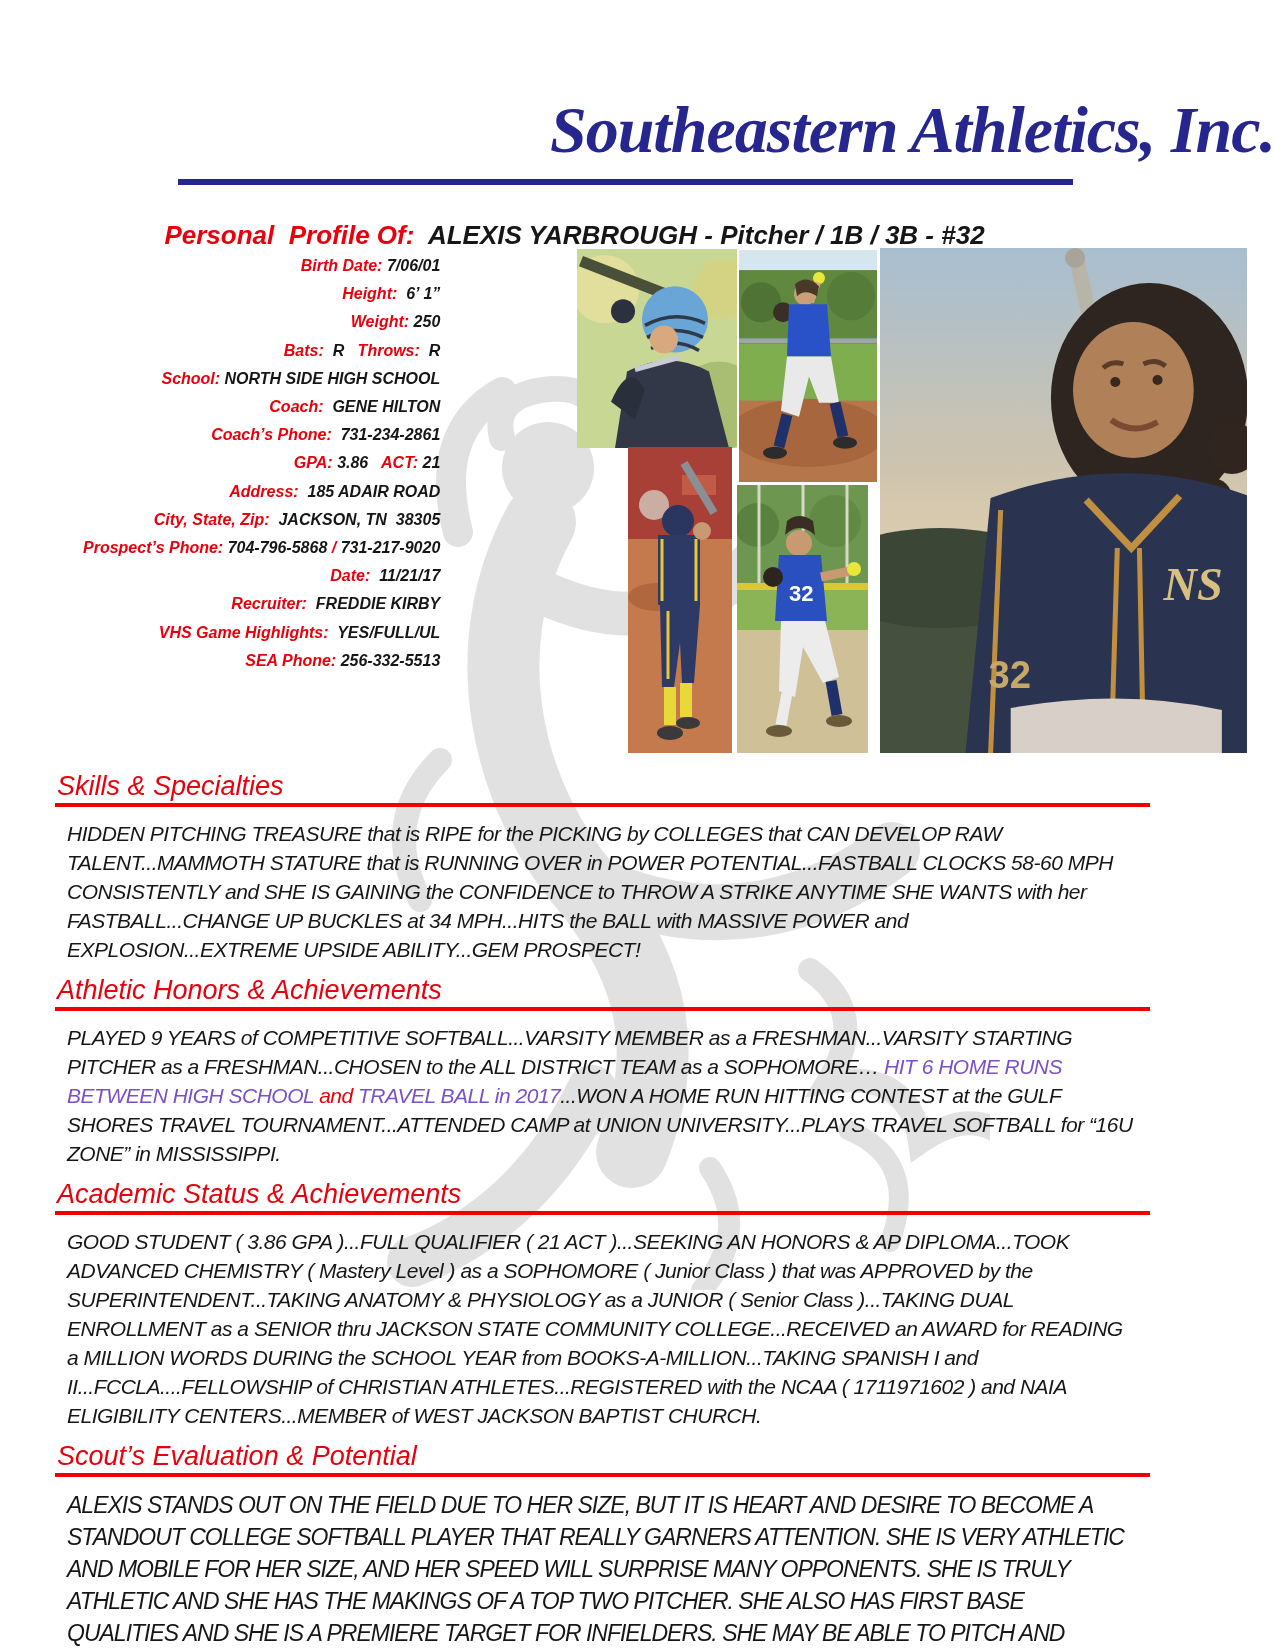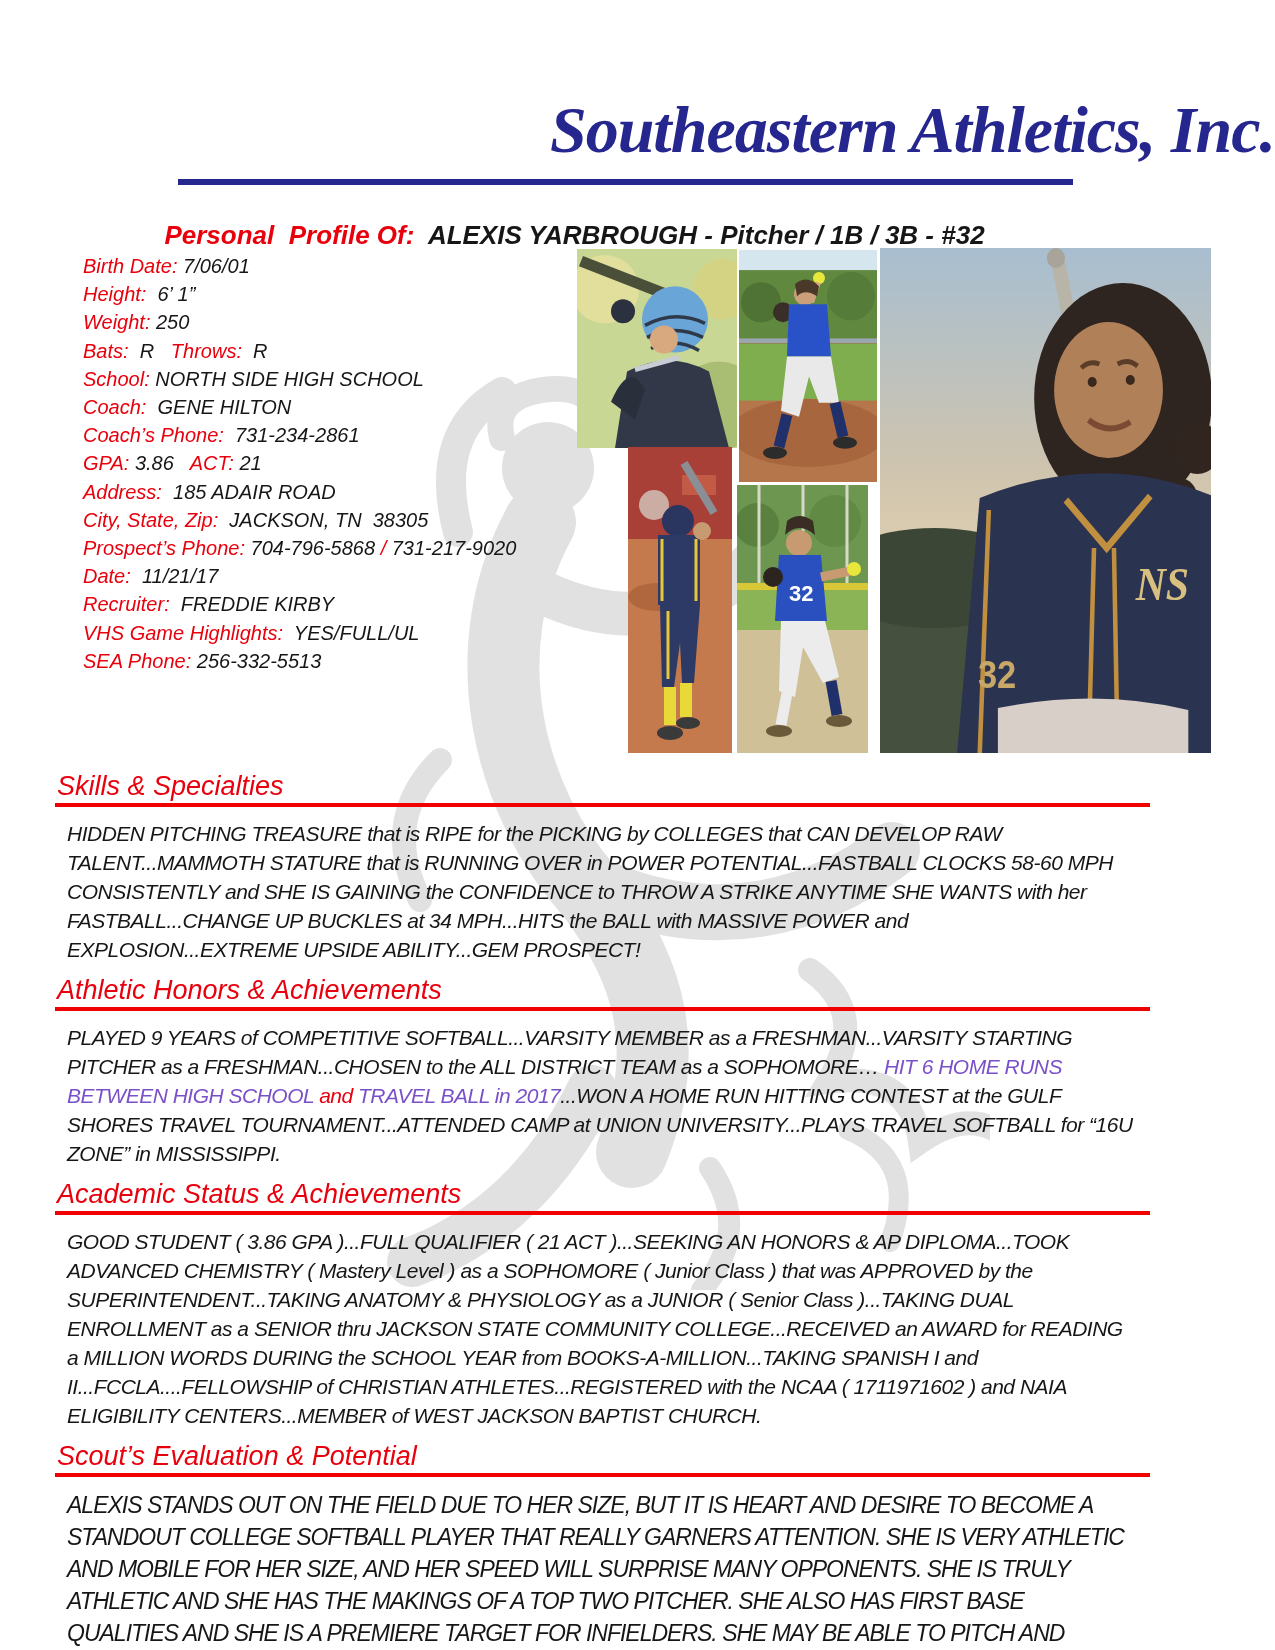--- a/index.html
+++ b/index.html
@@ -13,37 +13,37 @@
          font-family:"Liberation Serif","DejaVu Serif",serif;
          font-weight:bold;font-style:italic;font-size:66px;letter-spacing:-1px;
          color:var(--title_navy,#26268f);white-space:pre;}
   .title-underline{top:179px;left:178px;width:895px;height:6px;z-index:3;
          background:var(--title_navy,#26268f);}
   .subtitle{top:189px;left:150px;z-index:3;font-size:26px;font-weight:bold;
          font-style:italic;white-space:pre;}
   .subtitle .sub-label{color:var(--label_red,#e8000d);}
   .subtitle .sub-value{color:var(--text_black,#161616);}
   
-  .profile{left:83px;top:252px;z-index:3;font-size:20px;font-weight:normal;
-           font-style:italic;line-height:28.2px;}
+  .profile{left:83px;top:252px;z-index:3;font-size:16px;font-weight:bold;
+           font-style:italic;line-height:28.2px;text-align:right;}
   .profile-line{white-space:pre;}
   .seg-label{color:var(--label_red,#e8000d);}
   .seg-value{color:var(--text_black,#161616);}
   .seg-email{color:var(--link_blue,#1212cc);}
   .seg-black{color:var(--text_black,#161616);}
   .seg-purple{color:var(--highlight_purple,#7a50c8);}
   .seg-red{color:var(--label_red,#e8000d);}
   
   .photo{z-index:2;overflow:hidden;background:#b91c1c;}
   .photo svg{display:block;width:100%;height:100%;}
   .photo-batting{left:577px;top:249px;width:160px;height:199px;}
   .photo-fielding{left:739px;top:250px;width:138px;height:232px;}
   .photo-batter-back{left:628px;top:447px;width:104px;height:306px;}
   .photo-pitching{left:737px;top:485px;width:131px;height:268px;}
-  .photo-portrait{left:880px;top:248px;width:331px;height:505px;}
+  .photo-portrait{left:880px;top:248px;width:367px;height:505px;}
   
   .sections{left:55px;top:772px;width:1095px;z-index:3;}
   .sec-title{color:var(--label_red,#e8000d);font-size:27px;font-weight:normal;
              font-style:italic;margin:11px 0 0 2px;line-height:29px;}
   .sec-title.first{margin-top:0;}
   .sec-rule{height:4px;background:var(--rule_red,#f00000);border:none;margin:2px 0 4px 0;}
   .sec-body{margin:12px;font-size:21px;font-weight:normal;font-style:italic;
             color:var(--text_black,#161616);line-height:29px;letter-spacing:-0.5px;}
   .sec-body.condensed{font-size:23px;line-height:32px;letter-spacing:-1px;}
 </style>

